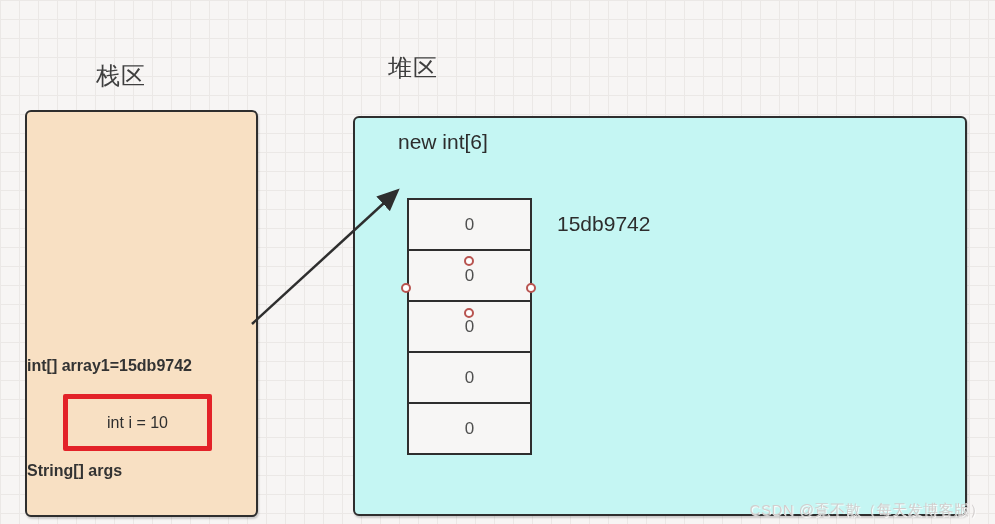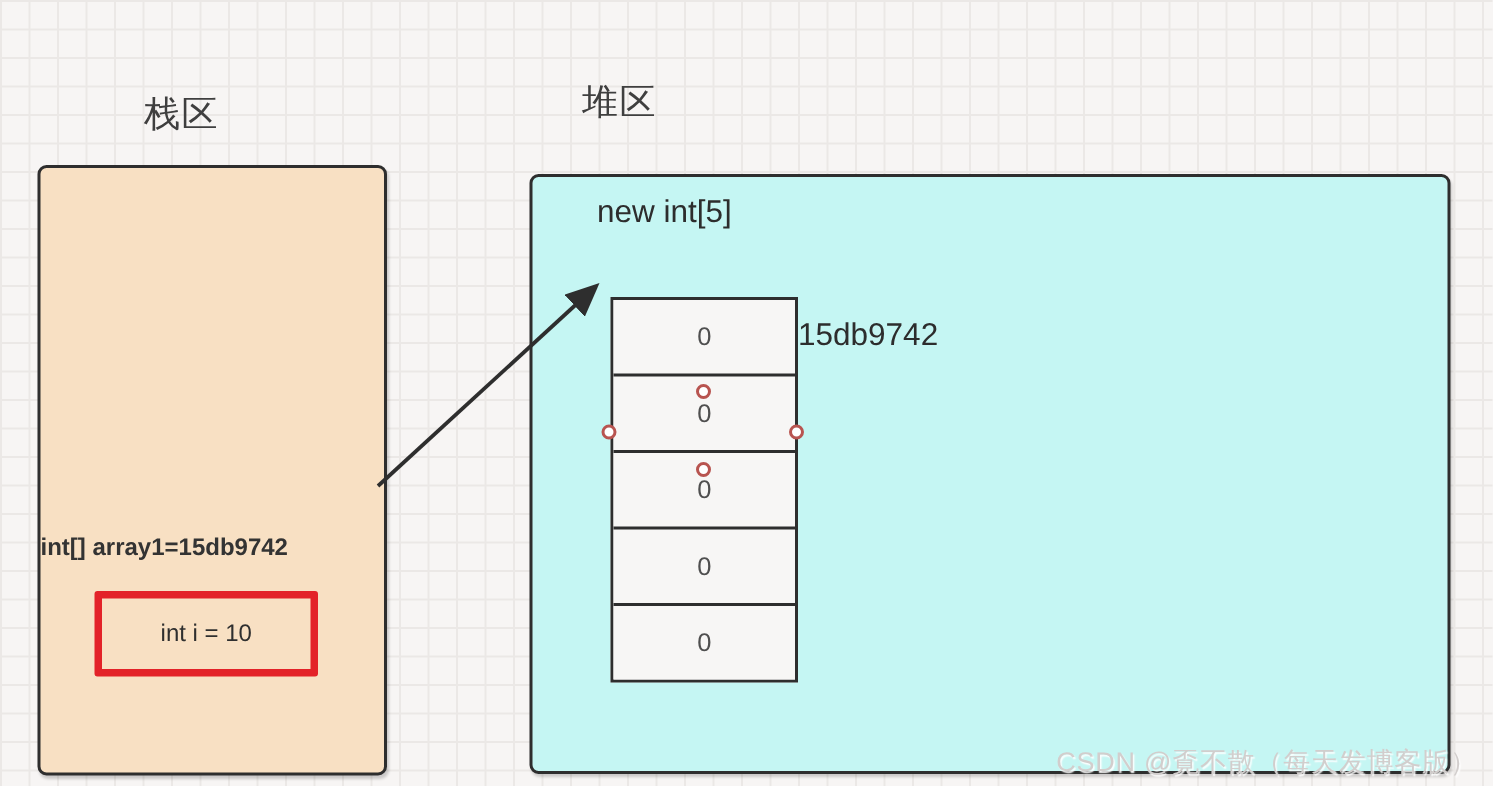--- a/index.html
+++ b/index.html
@@ -74,21 +74,21 @@
     font-size: 16px;
     color: #2f2f2f;
   }
 
   #new-label {
     left: 398px; top: 90px;
     font-size: 21px;
     color: #2d2d2d;
   }
   #address-label {
-    left: 532px; top: 172px;
+    left: 557px; top: 172px;
     font-size: 21px;
     color: #2d2d2d;
   }
 
   #array-box {
     left: 407px; top: 158px;
     width: 125px; height: 257px;
     border: 2.5px solid #2e2e2e;
     box-sizing: border-box;
     display: flex;
@@ -123,43 +123,44 @@
 
   #arrow-overlay {
     position: absolute;
     left: 0; top: 0;
     pointer-events: none;
   }
 
   #watermark {
     position: absolute;
     right: 10px; bottom: 4px;
-    font-size: 18px;
+    font-size: 15px;
     color: #d2cecd;
     text-shadow: 1px 1px 1px #ffffff;
     letter-spacing: 0.5px;
     margin-left: 12px;
   }
 </style>
 </head>
 <body>
 
 <div class="abs region-title" id="stack-title">栈区</div>
 <div class="abs region-title" id="heap-title">堆区</div>
 
 <div class="abs shape-box" id="stack-box">
   <div class="stack-label" id="array-ref-label">int[] array1=15db9742</div>
   <div id="int-var-box">
     <span class="txt">int i = 10</span>
   </div>
+  <div class="stack-label" id="args-label">String[] args</div>
 </div>
 
 <div class="abs shape-box" id="heap-box"></div>
 
-<div class="abs" id="new-label">new int[5]</div>
+<div class="abs" id="new-label">new int[6]</div>
 
 <div class="abs" id="array-box">
   <div class="array-cell">0</div>
   <div class="array-cell">0</div>
   <div class="array-cell">0</div>
   <div class="array-cell">0</div>
   <div class="array-cell">0</div>
 </div>
 
 <div class="abs" id="address-label">15db9742</div>

